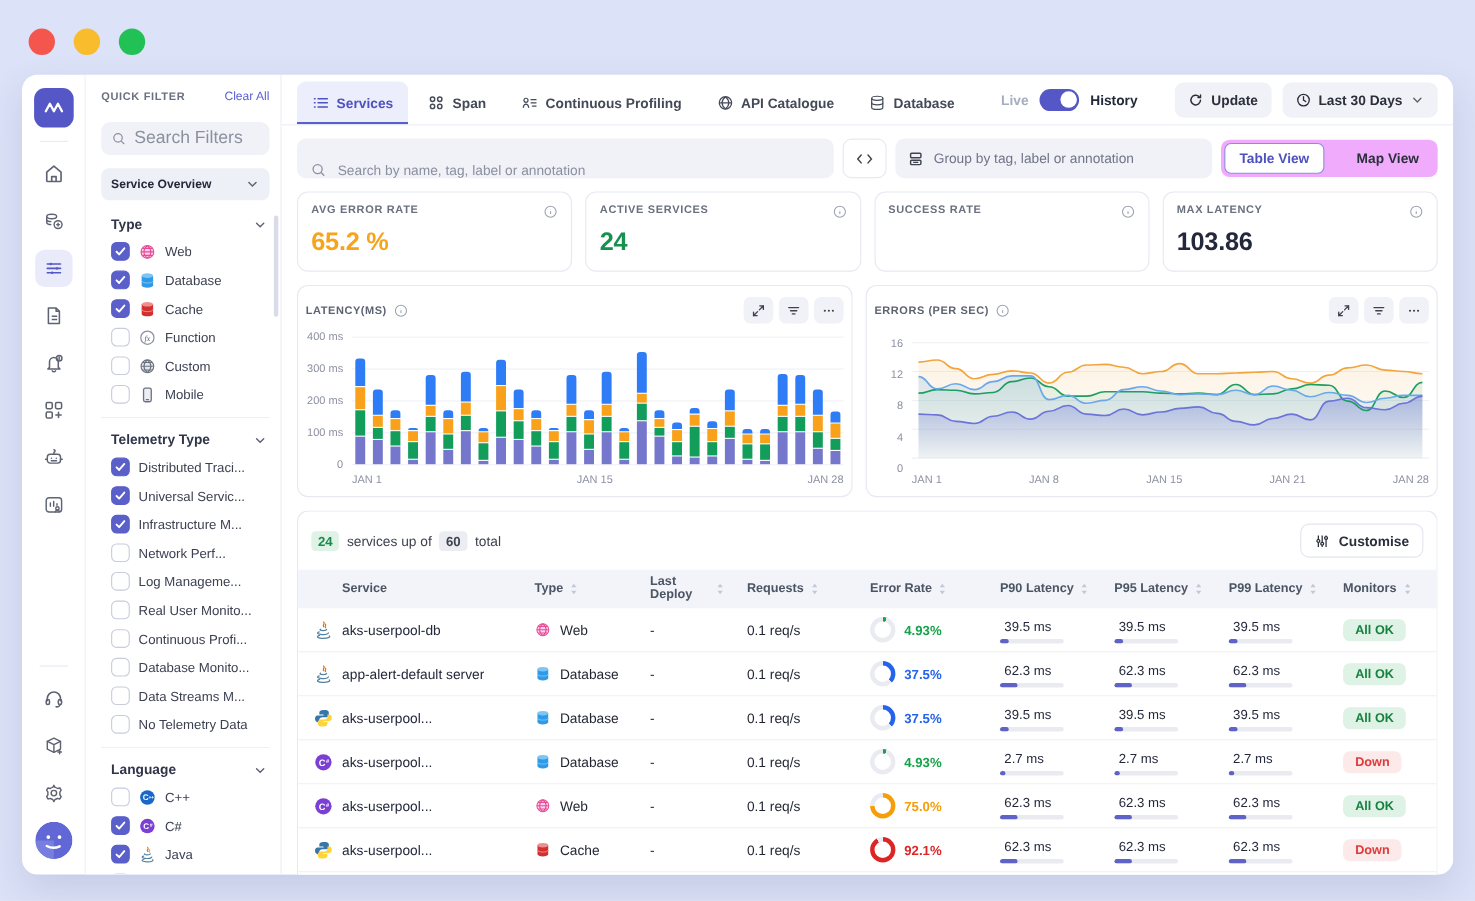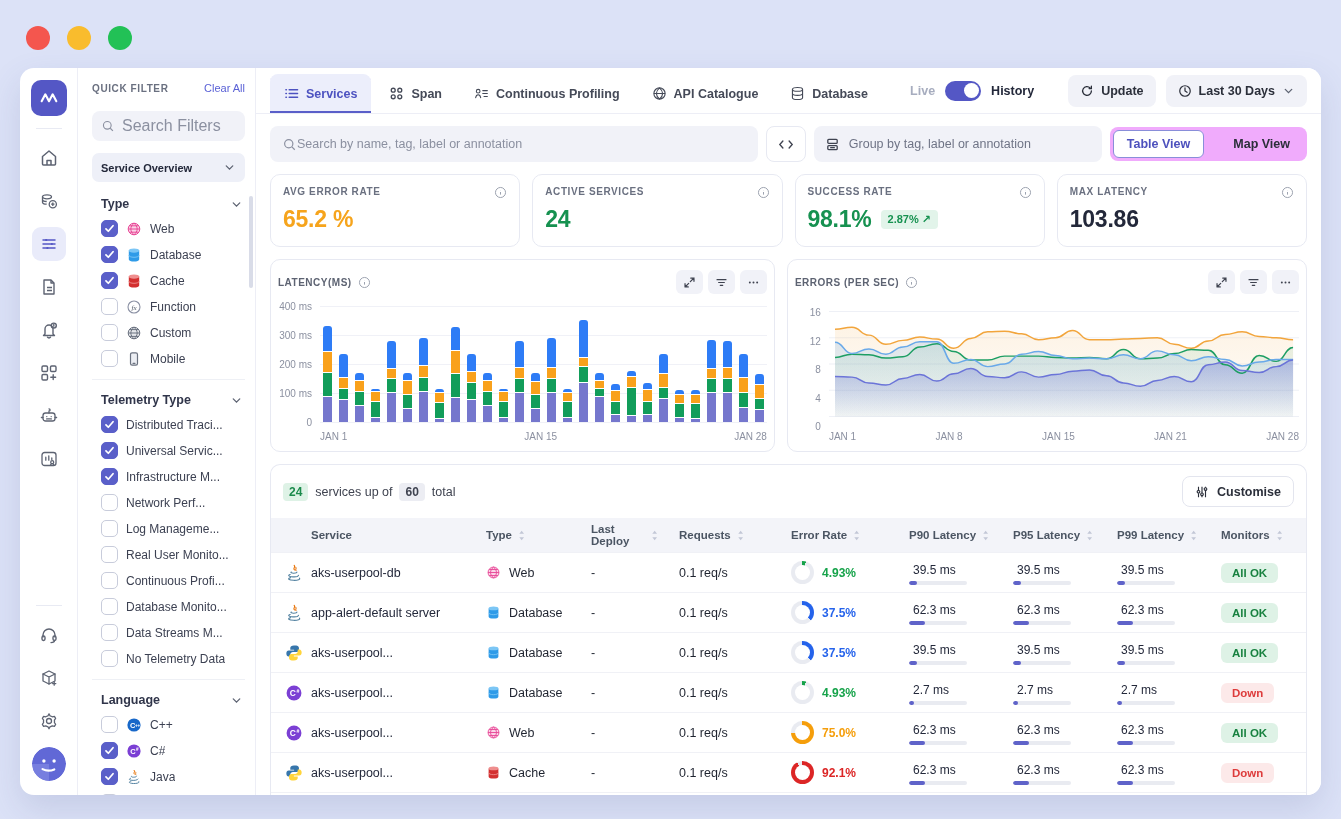--- a/index.html
+++ b/index.html
@@ -49,21 +49,21 @@
   .tab.active{background:#ecEEfb;background:#eceefb;border-radius:8px 8px 0 0;color:#4d52c0;box-shadow:inset 0 -2px 0 #5a5fc9}
   .tab-right{margin-left:auto;display:flex;align-items:center;gap:10px;padding:7px 0}
   .live{font-size:12.5px;font-weight:bold;color:#a7adbf}
   .toggle{width:36px;height:20px;border-radius:10px;background:#5457c5;position:relative;cursor:pointer;flex:none}
   .toggle::after{content:"";position:absolute;right:2.5px;top:2.5px;width:15px;height:15px;border-radius:50%;background:#fff}
   .history{font-size:12.5px;font-weight:bold;color:#23283a;margin-right:24px}
   .ctl-btn{display:flex;align-items:center;gap:7px;background:#f1f2f8;border:1px solid #eceef5;border-radius:8px;height:32px;padding:0 12px;font-size:12.5px;font-weight:600;color:#2b2f3a;cursor:pointer}
   .ctl-btn svg{width:14px;height:14px}
   
   .searchrow{display:flex;gap:8px;padding:12px 14px 10px;align-items:center;flex:none}
-  .bigsearch{flex:1;display:flex;align-items:center;gap:0;background:#f1f2f8;border-radius:8px;height:36px;padding:0 12px;color:#8b90a0}
+  .bigsearch{flex:1;display:flex;align-items:flex-end;gap:10px;background:#f1f2f8;border-radius:8px;height:36px;padding:0 12px;color:#8b90a0}
   .bigsearch svg{width:15px;height:15px;flex:none}
   .bigsearch input{border:0;background:transparent;outline:none;font-size:12.5px;color:#3f4350;width:100%;font-family:inherit}
   .bigsearch input::placeholder{color:#8b90a0}
   .codebtn{width:40px;height:36px;border:1px solid #e7e9f2;border-radius:8px;display:flex;align-items:center;justify-content:center;color:#3f4350;background:#fff;cursor:pointer}
   .codebtn svg{width:16px;height:13px}
   .groupinput{width:288px;display:flex;align-items:center;gap:9px;background:#f1f2f8;border-radius:8px;height:36px;padding:0 11px;color:#60One66;color:#606676}
   .groupinput svg{width:15px;height:15px;flex:none;color:#3f4350}
   .groupinput input{border:0;background:transparent;outline:none;font-size:12.5px;color:#3f4350;width:100%;font-family:inherit}
   .groupinput input::placeholder{color:#6f7486}
   .viewseg{display:flex;background:#f0abfc;border-radius:8px;padding:3px;gap:15px}
@@ -608,24 +608,20 @@
         <div class="card stat">
           <div class="stat-top">
             <span>SUCCESS RATE</span>
             <span class="iico" style="display:inline-flex">
               <svg viewBox="0 0 16 16" fill="none" stroke="currentColor" stroke-width="1.2">
                 <circle cx="8" cy="8" r="6.2"></circle>
                 <path d="M8 7.4v3.2M8 5.2v.2"></path>
               </svg>
             </span>
           </div>
-          <div class="stat-val" style="color:#169150">
-            <span>98.1%</span>
-            <span class="stat-badge">2.87% ↗</span>
-          </div>
         </div>
         <div class="card stat">
           <div class="stat-top">
             <span>MAX LATENCY</span>
             <span class="iico" style="display:inline-flex">
               <svg viewBox="0 0 16 16" fill="none" stroke="currentColor" stroke-width="1.2">
                 <circle cx="8" cy="8" r="6.2"></circle>
                 <path d="M8 7.4v3.2M8 5.2v.2"></path>
               </svg>
             </span>

